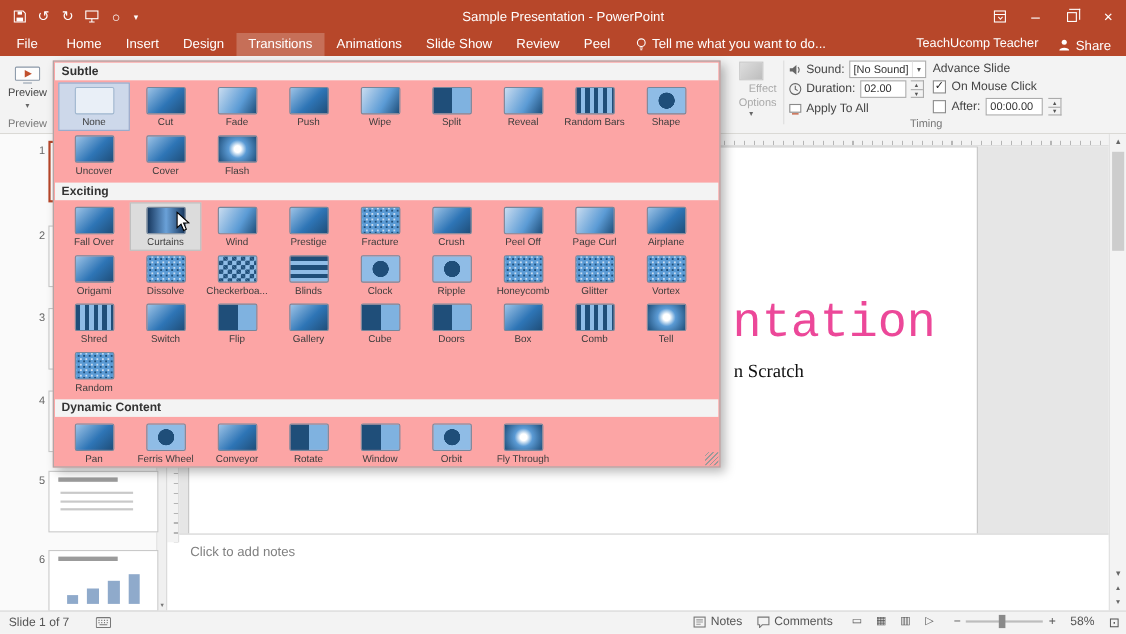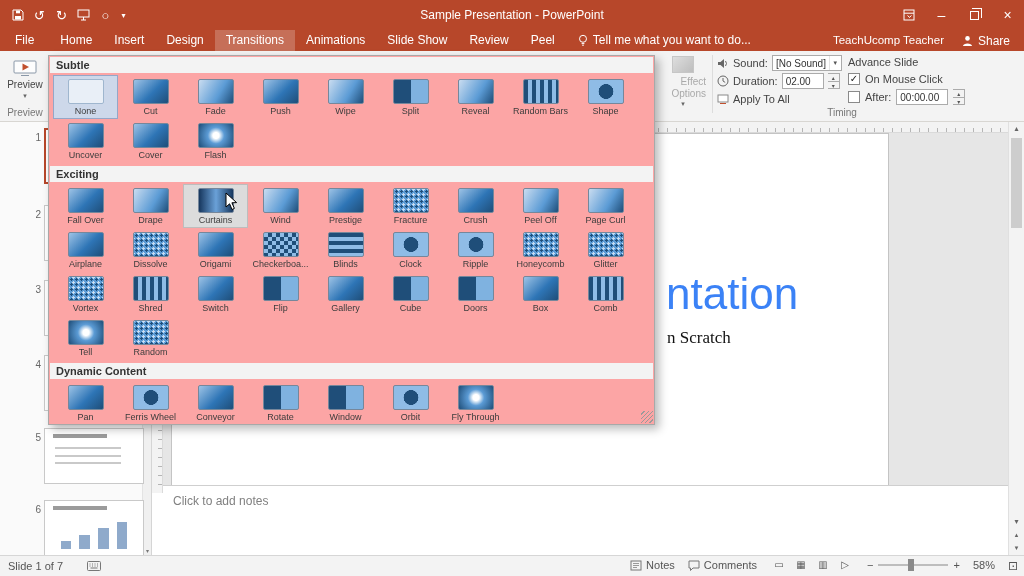--- a/index.html
+++ b/index.html
@@ -63,21 +63,21 @@
   .sk-title{position:absolute;left:8%;top:10%;width:55%;height:4px;background:#9B9B9B}
   .sk-line{position:absolute;height:2px;background:#C9C9C9}
   .sk-bar{position:absolute;bottom:12%;background:#8FAACB}
   .thumb-scroll{position:absolute;right:0;top:0;width:9px;height:433px;background:#F0F0F0;border-left:1px solid #E3E3E3}
   .tthumb{position:absolute;left:1px;top:2px;width:6px;height:150px;background:#C9C9C9}
   .tdown{position:absolute;left:0;bottom:1px;width:9px;text-align:center;font-size:6px;color:#777}
 
   
   .editor{position:absolute;left:163px;top:133px;width:845px;height:360px;background:#E6E6E6;overflow:hidden}
   .slide{position:absolute;left:8px;top:0;width:718px;height:404px;background:#fff;border:1px solid #C4C4C4}
-  .slide-title-frag{position:absolute;left:494px;top:135px;font-family:Liberation Sans, sans-serif;font-size:44px;color:#3b82f6;white-space:nowrap}
+  .slide-title-frag{position:absolute;left:494px;top:135px;font-family:Liberation Mono, monospace;font-size:44px;color:#ec4899;white-space:nowrap}
   .slide-sub-frag{position:absolute;left:495px;top:194px;font-family:"Liberation Serif","DejaVu Serif",serif;font-size:17px;color:#111;white-space:nowrap}
 
   
   .notes{position:absolute;left:163px;top:485px;width:845px;height:62px;background:#fff;border-top:1px solid #CFCFCF}
   .notes-text{position:absolute;left:10px;top:8px;font-size:12px;color:#808080}
 
   
   .v-scroll{position:absolute;right:0;top:122px;width:16px;height:433px;background:#F3F3F3;border-left:1px solid #E0E0E0;display:flex;flex-direction:column;align-items:center;color:#666}
   .vs-up,.vs-down{height:14px;line-height:14px;font-size:8px}
   .vs-track{flex:1;width:100%;position:relative}
@@ -425,24 +425,20 @@
           <div class="gicon pat-flash"></div>
           <div class="glabel">Flash</div>
         </div>
       </div>
       <div class="gal-header">Exciting</div>
       <div class="gal-grid">
         <div class="gal-item">
           <div class="gicon pat-solid"></div>
           <div class="glabel">Fall Over</div>
         </div>
-        <div class="gal-item">
-          <div class="gicon pat-fade"></div>
-          <div class="glabel">Drape</div>
-        </div>
         <div class="gal-item hover">
           <div class="gicon pat-curtain"></div>
           <div class="glabel">Curtains</div>
           <svg width="13" height="19" viewBox="0 0 13 19" class="cursor-overlay">
             <path d="M1 1 L1 15 L4.6 11.8 L7 17.5 L9.4 16.4 L6.9 10.8 L11.6 10.6 Z" fill="#fff" stroke="#000"></path>
           </svg>
         </div>
         <div class="gal-item">
           <div class="gicon pat-fade"></div>
           <div class="glabel">Wind</div>
@@ -465,28 +461,28 @@
         </div>
         <div class="gal-item">
           <div class="gicon pat-fade"></div>
           <div class="glabel">Page Curl</div>
         </div>
         <div class="gal-item">
           <div class="gicon pat-solid"></div>
           <div class="glabel">Airplane</div>
         </div>
         <div class="gal-item">
+          <div class="gicon pat-solid"></div>
+          <div class="glabel">Origami</div>
+        </div>
+        <div class="gal-item">
           <div class="gicon pat-pixels"></div>
           <div class="glabel">Dissolve</div>
         </div>
         <div class="gal-item">
-          <div class="gicon pat-solid"></div>
-          <div class="glabel">Origami</div>
-        </div>
-        <div class="gal-item">
           <div class="gicon pat-checker"></div>
           <div class="glabel">Checkerboa...</div>
         </div>
         <div class="gal-item">
           <div class="gicon pat-stripes"></div>
           <div class="glabel">Blinds</div>
         </div>
         <div class="gal-item">
           <div class="gicon pat-circle"></div>
           <div class="glabel">Clock</div>

